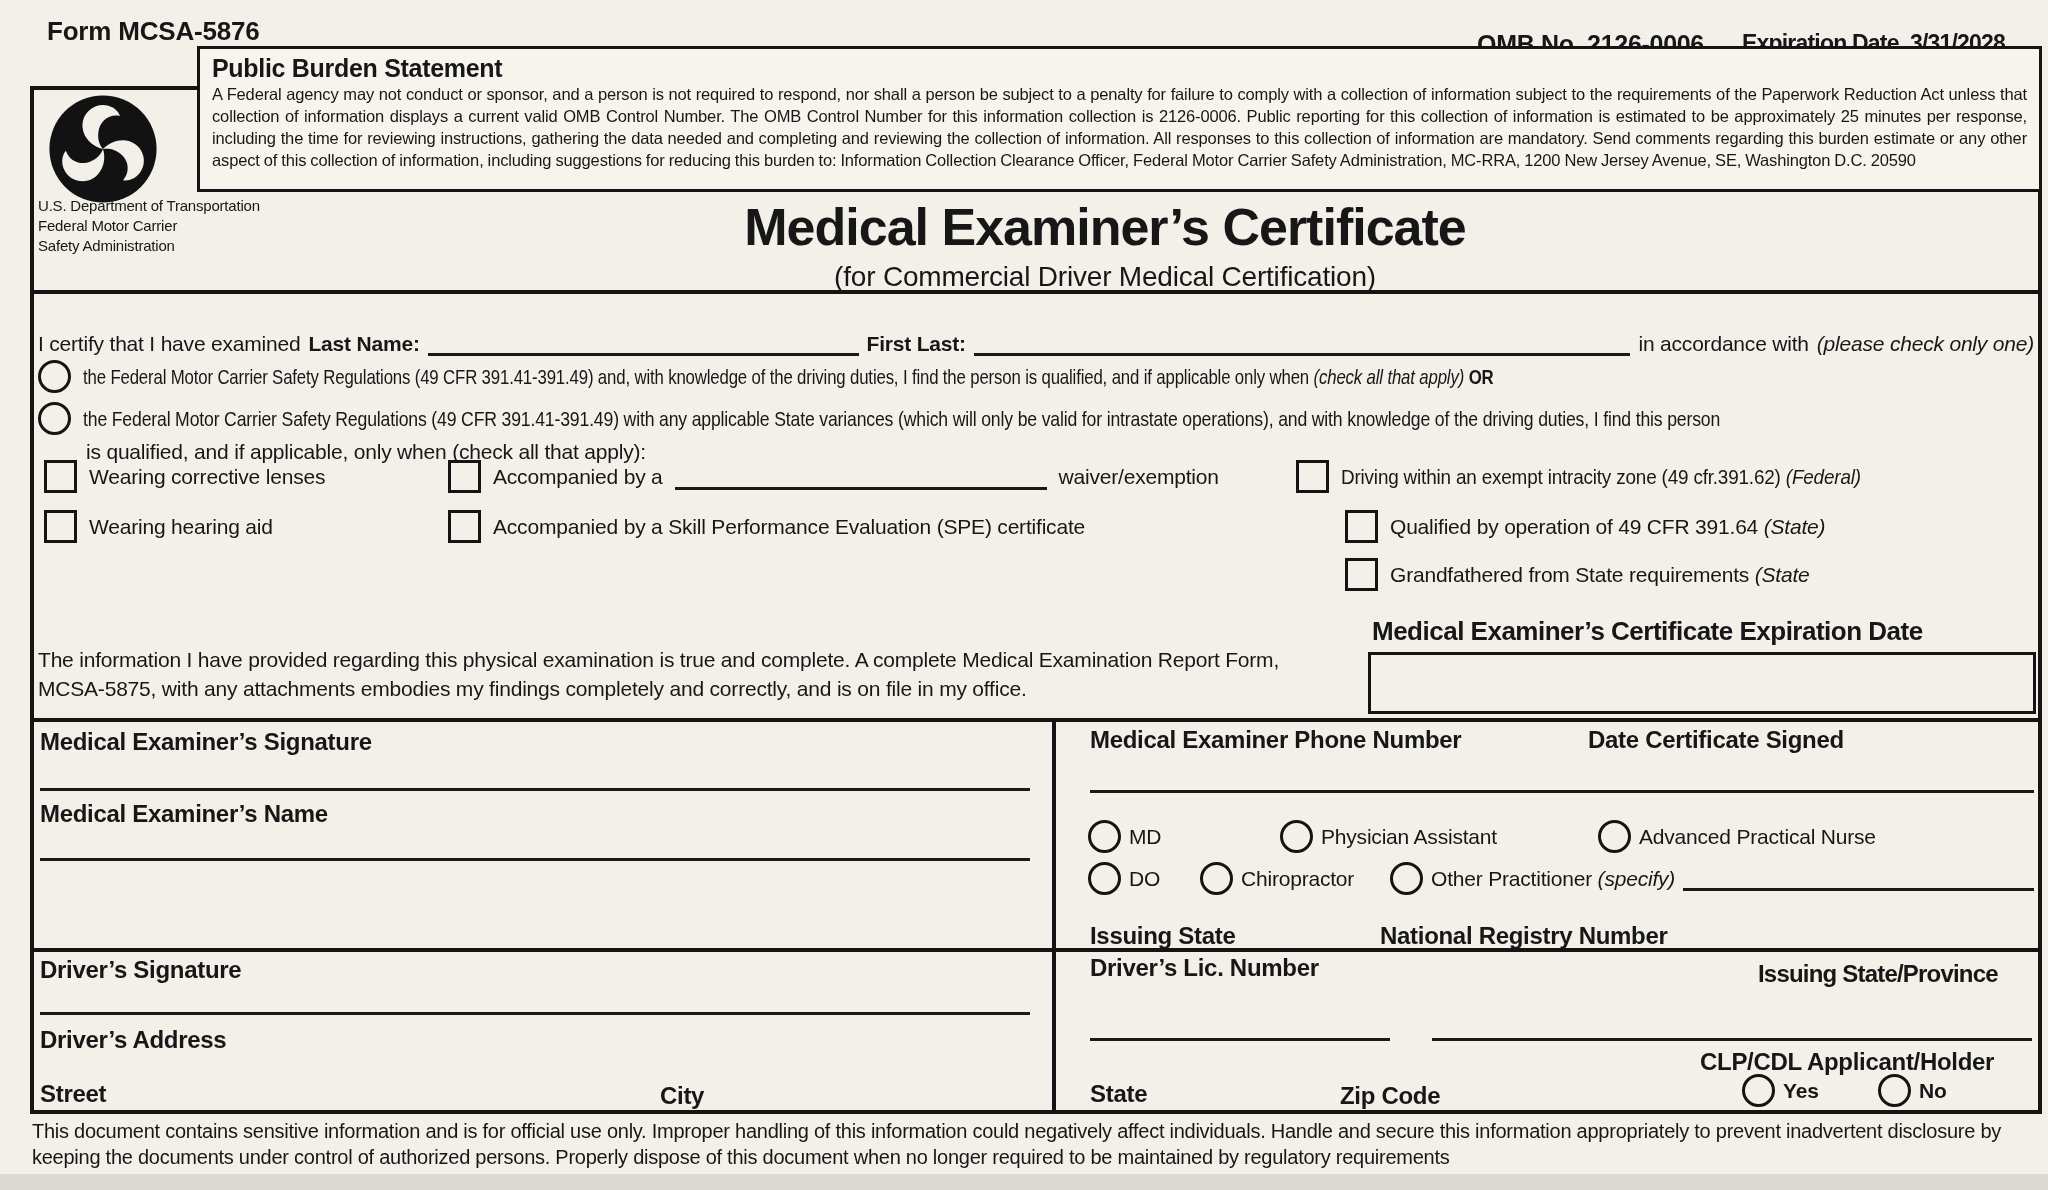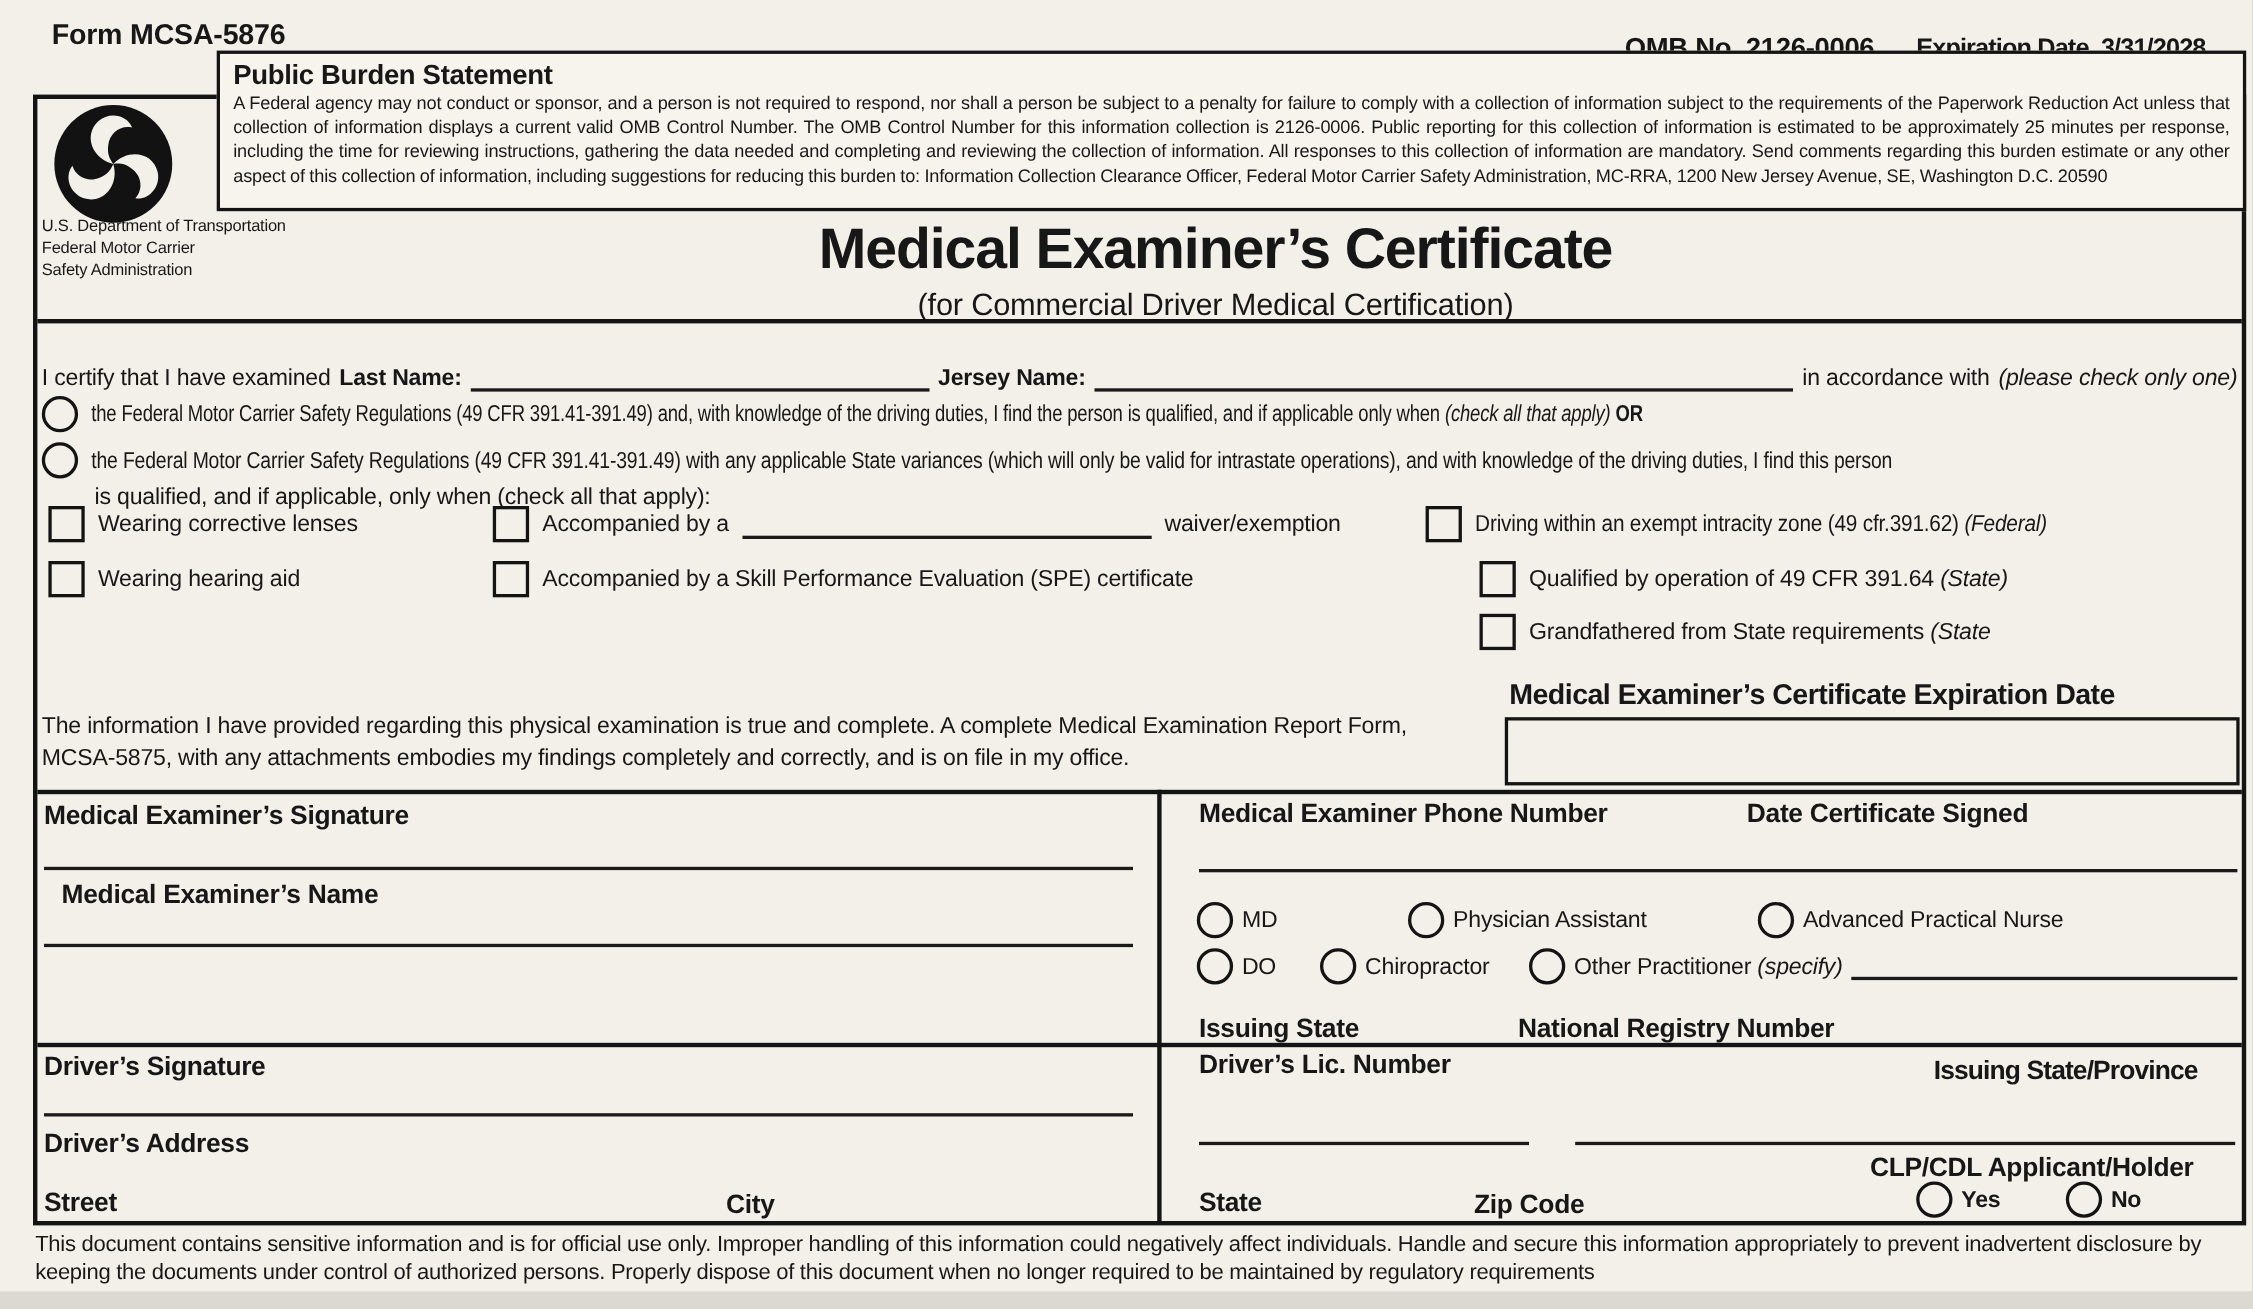--- a/index.html
+++ b/index.html
@@ -89,21 +89,21 @@
     <div class="form-title">Medical Examiner’s Certificate</div>
     <div class="form-subtitle">(for Commercial Driver Medical Certification)</div>
   </div>
 
   <div class="abs hline z2" style="left:34px;top:290px;width:2004px;"></div>
 
   <div class="abs row z2" style="left:38px;top:320px;width:1996px;height:36px;gap:8px;">
     <span class="t">I certify that I have examined</span>
     <span class="t b">Last Name:</span>
     <span class="fill" style="flex:1.05;"></span>
-    <span class="t b">Jersey Name:</span>
+    <span class="t b">First Last:</span>
     <span class="fill" style="flex:1.6;"></span>
     <span class="t">in accordance with</span>
     <span class="t i">(please check only one)</span>
   </div>
 
   <div class="abs optrow z2" style="left:38px;top:360px;">
     <span class="radio"></span>
     <span class="cond t">
       <span>the Federal Motor Carrier Safety Regulations (49 CFR 391.41-391.49) and, with knowledge of the driving duties, I find the person is qualified, and if applicable only when</span>
       <span class="i">(check all that apply)</span>
@@ -163,21 +163,21 @@
   <div class="abs exp-box z2"></div>
 
   <div class="abs attest z2">The information I have provided regarding this physical examination is true and complete. A complete Medical Examination Report Form, MCSA-5875, with any attachments embodies my findings completely and correctly, and is on file in my office.</div>
 
   <div class="abs hline z2" style="left:34px;top:718px;width:2004px;"></div>
   <div class="abs vline z2" style="left:1052px;top:718px;height:392px;"></div>
   <div class="abs hline z2" style="left:34px;top:948px;width:2004px;"></div>
 
   <div class="abs lbl z2" style="left:40px;top:728px;">Medical Examiner’s Signature</div>
   <div class="abs ul z2" style="left:40px;top:760px;width:990px;height:28px;"></div>
-  <div class="abs lbl z2" style="left:40px;top:800px;margin-left:16px;">Medical Examiner’s Name</div>
+  <div class="abs lbl z2" style="left:40px;top:800px;">Medical Examiner’s Name</div>
   <div class="abs ul z2" style="left:40px;top:830px;width:990px;height:28px;"></div>
 
   <div class="abs lbl z2" style="left:1090px;top:726px;">Medical Examiner Phone Number</div>
   <div class="abs lbl z2" style="left:1588px;top:726px;">Date Certificate Signed</div>
   <div class="abs ul z2" style="left:1090px;top:762px;width:944px;height:28px;"></div>
 
   <div class="abs credrow z2" style="left:1088px;top:820px;">
     <span class="radio"></span>
     <span class="t">MD</span>
   </div>

